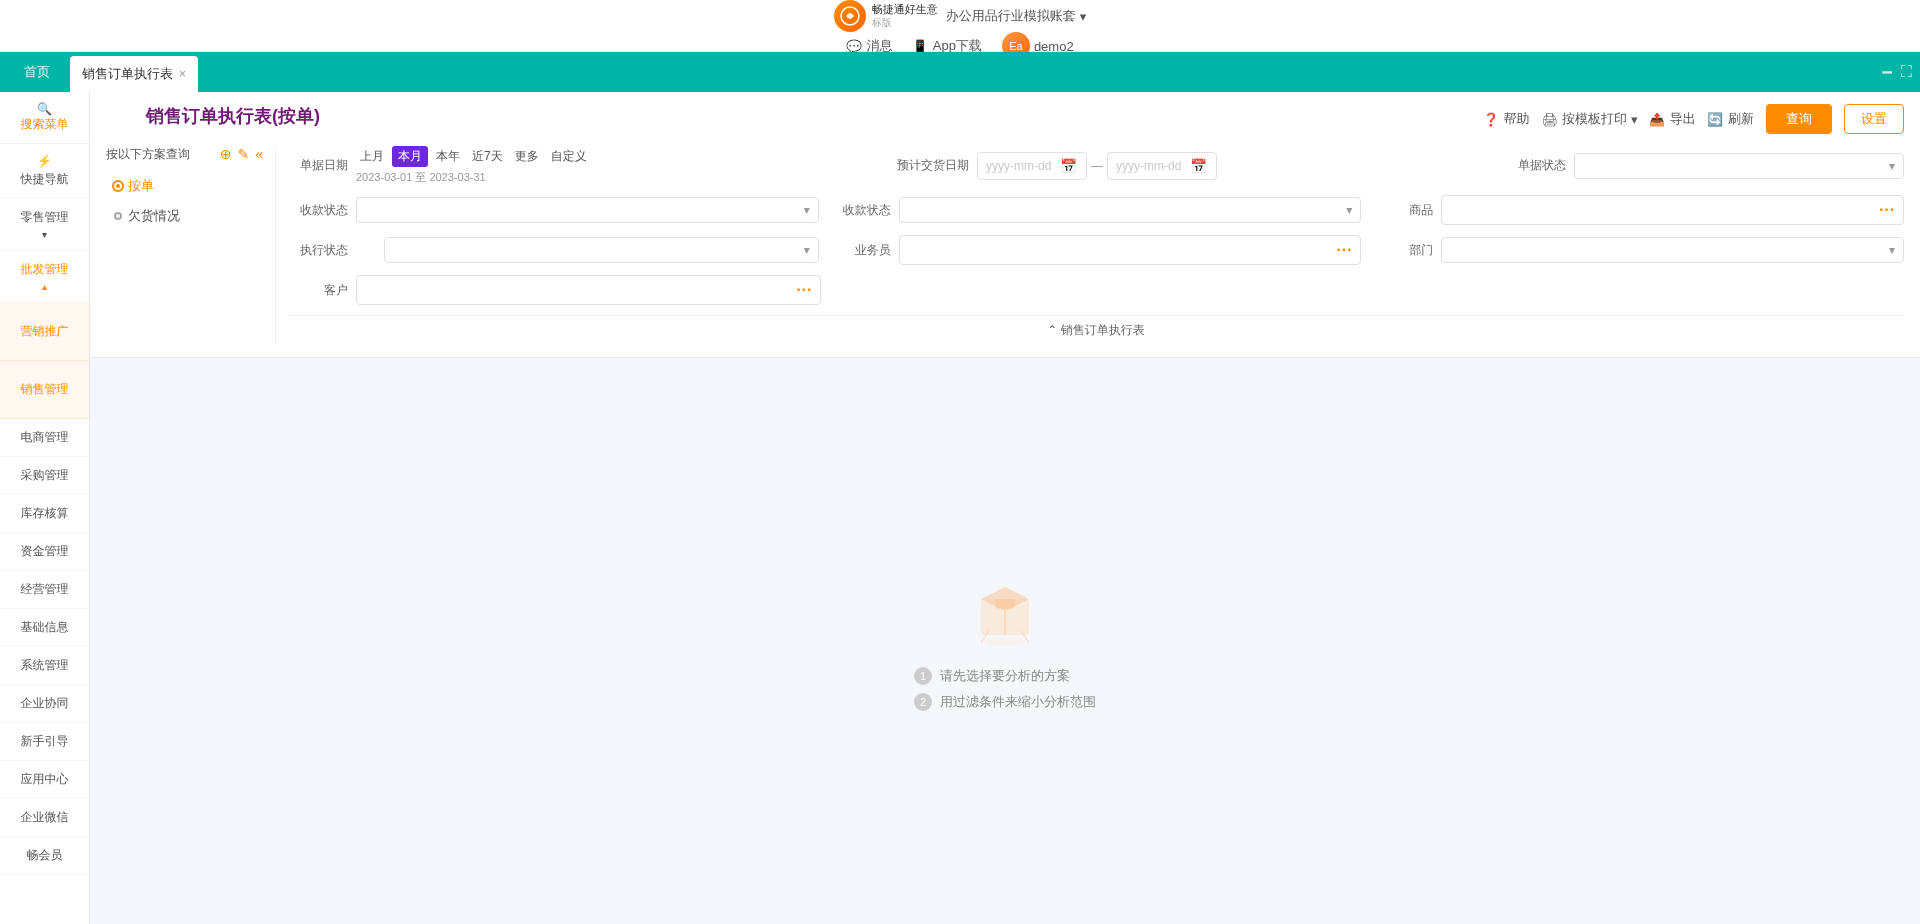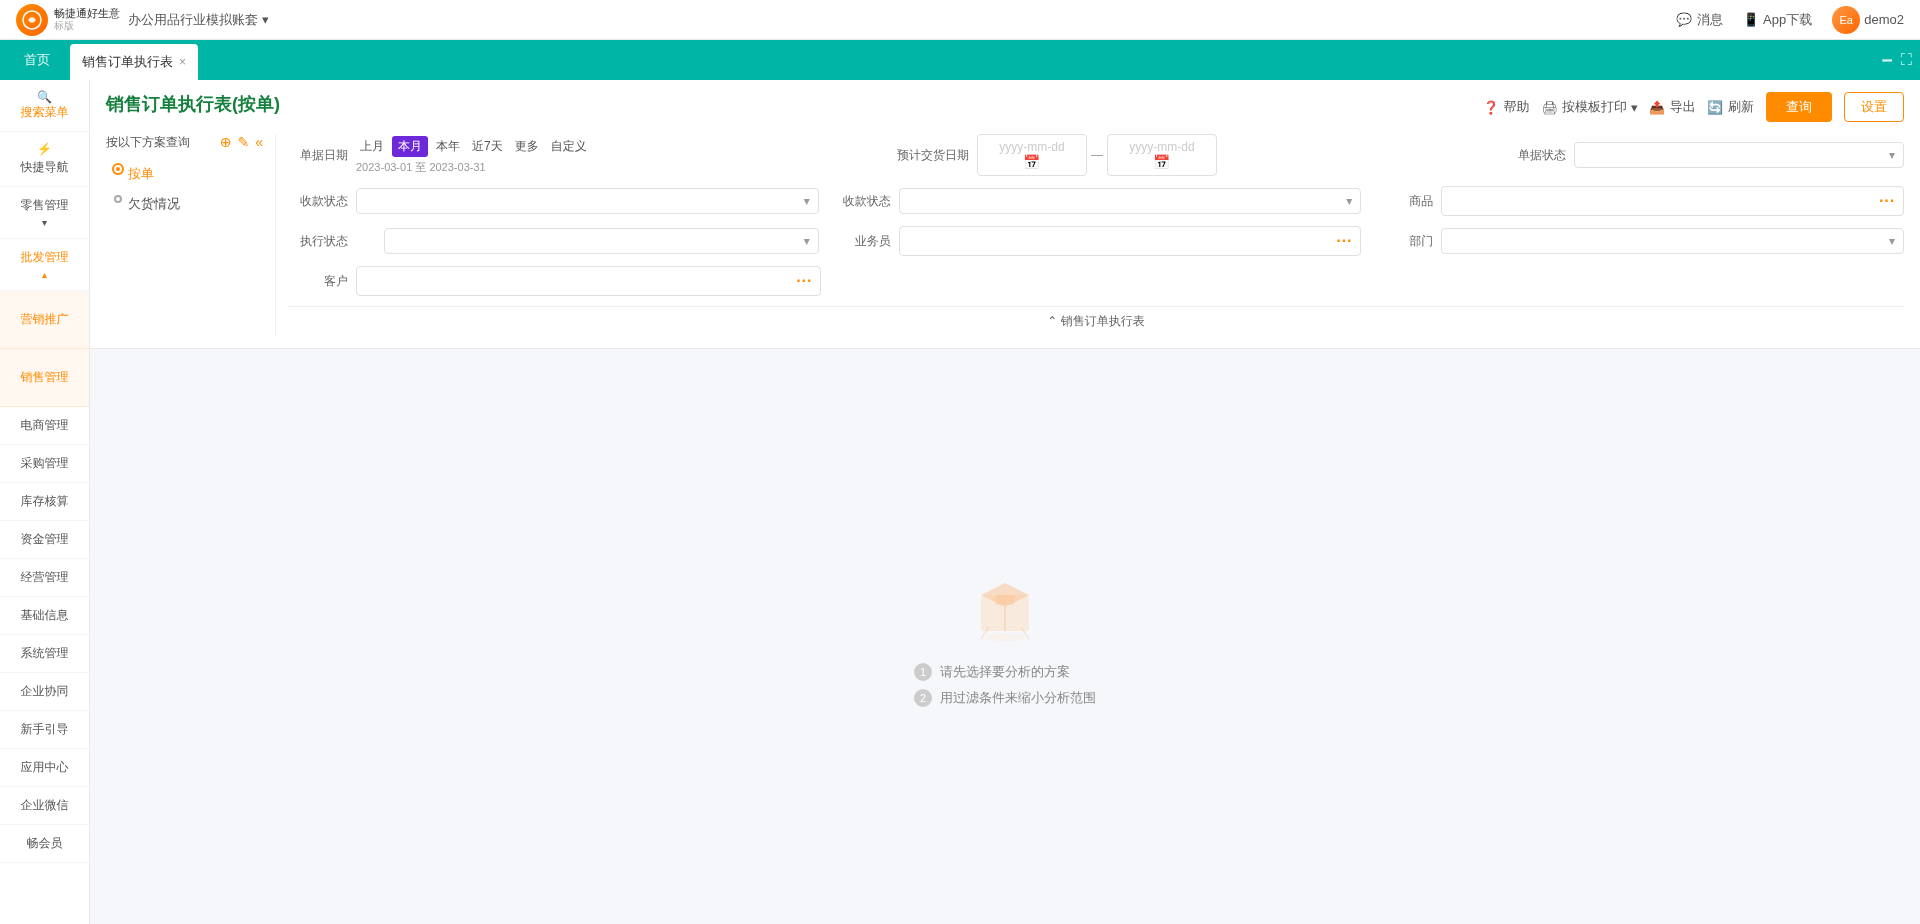--- a/index.html
+++ b/index.html
@@ -1,27 +1,28 @@
 <!DOCTYPE html>
 <html><head>
   <meta charset="utf-8">
   <style>
     * { box-sizing: border-box; margin: 0; padding: 0; font-family: 'Microsoft YaHei', Arial, sans-serif; }
     body { background: #f0f2f5; display: flex; flex-direction: column; height: 924px; overflow: hidden; }
 
     
     .top-header {
-      height: 40px;
+      height: 52px;
       background: #fff;
       display: flex;
       align-items: center;
       justify-content: space-between;
       padding: 0 16px;
       border-bottom: 1px solid #e8e8e8;
       flex-shrink: 0;
+      flex-direction: column;
     }
     .top-header-left {
       display: flex;
       align-items: center;
       gap: 8px;
     }
     .logo-area {
       display: flex;
       align-items: center;
       gap: 6px;
@@ -193,22 +194,23 @@
 
     .filter-panel-header {
       display: flex;
       align-items: flex-start;
       margin-bottom: 12px;
     }
 
     .page-title {
       font-size: 18px;
       font-weight: bold;
-      color: #15803d;
+      color: #701a75;
       flex: 1;
+      margin-left: 40px;
     }
     .page-actions {
       display: flex;
       align-items: center;
       gap: 12px;
     }
     .page-action-btn {
       display: flex;
       align-items: center;
       gap: 4px;
@@ -246,21 +248,21 @@
       display: flex;
       gap: 6px;
     }
     .solution-action-icon {
       color: #ff8c00;
       cursor: pointer;
       font-size: 14px;
     }
     .solution-item {
       display: flex;
-      align-items: flex-start;
+      align-items: center;
       gap: 6px;
       padding: 6px 8px;
       border-radius: 4px;
       font-size: 13px;
       cursor: pointer;
     }
     .solution-item.active {
       color: #ff8c00;
     }
     .solution-item-dot {
@@ -320,21 +322,20 @@
     .date-input {
       border: 1px solid #e0e0e0;
       border-radius: 4px;
       padding: 5px 8px;
       font-size: 12px;
       color: #aaa;
       min-width: 110px;
       display: flex;
       align-items: center;
       justify-content: space-between;
-      flex-direction: column;
     }
     .date-dash { color: #999; font-size: 12px; }
 
     .date-tabs {
       display: flex;
       gap: 4px;
       align-items: center;
     }
     .date-tab {
       font-size: 12px;

